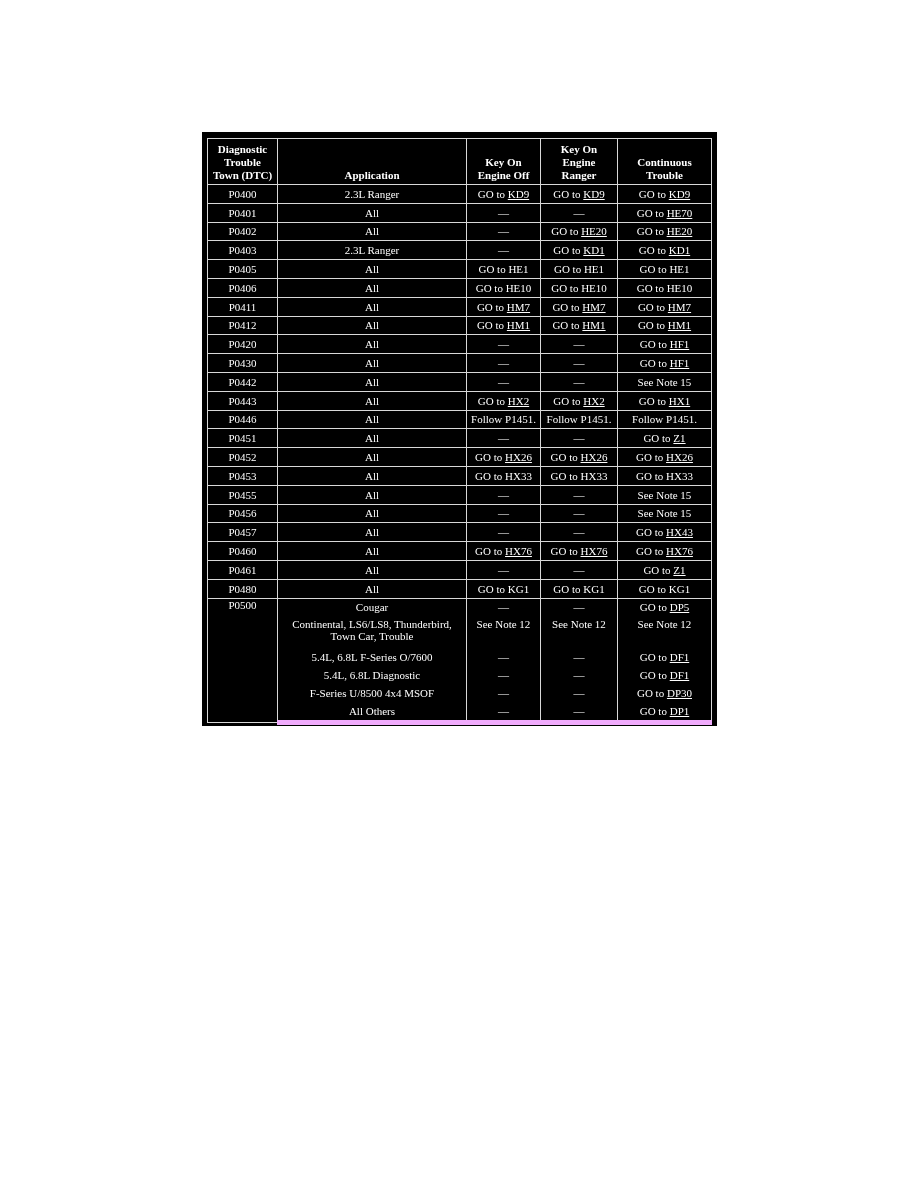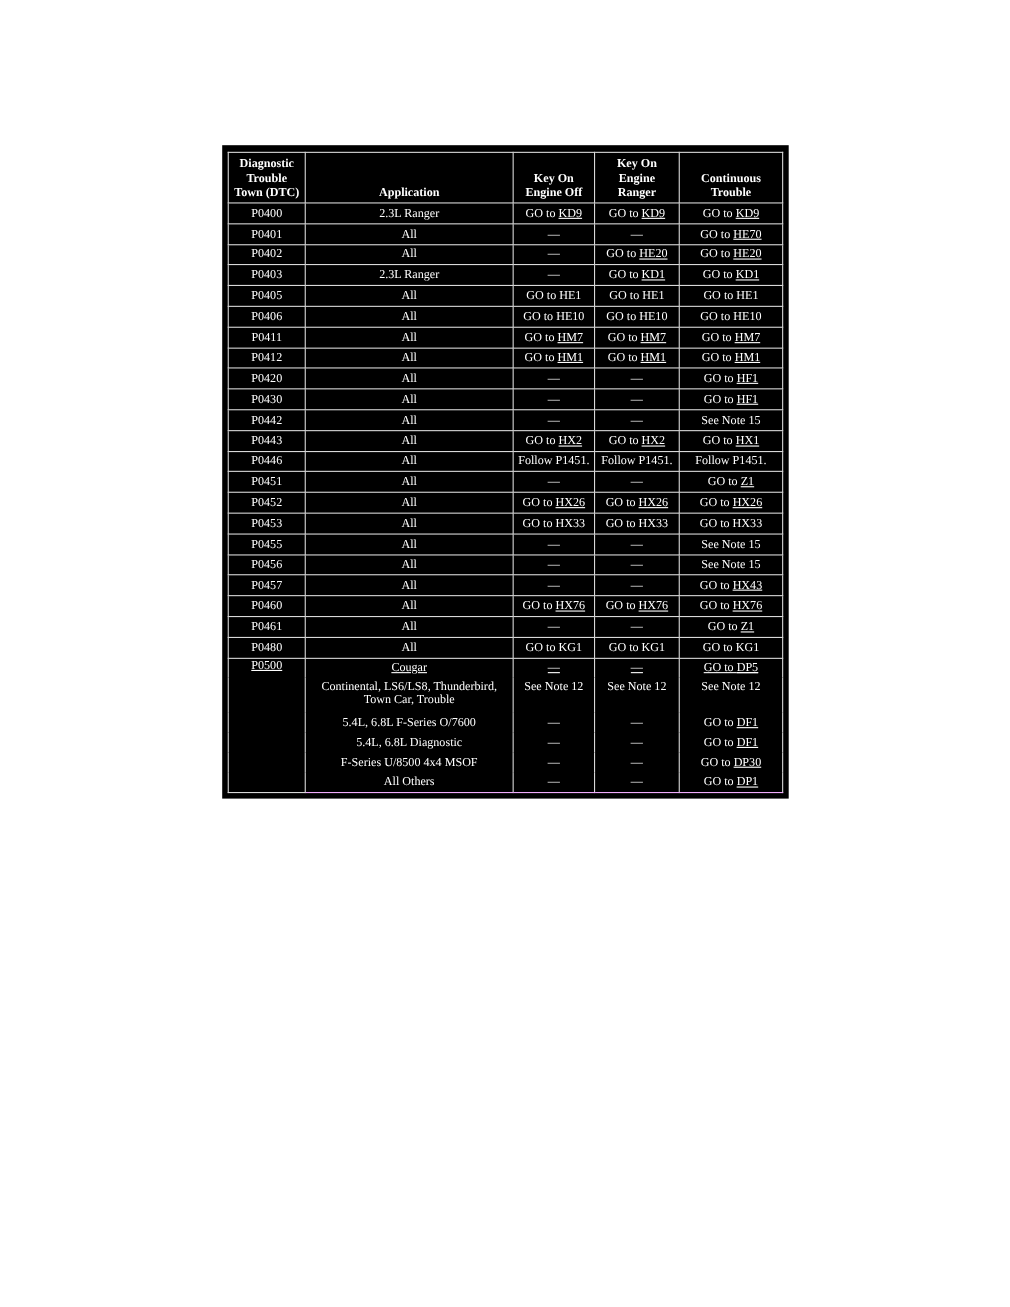--- a/index.html
+++ b/index.html
@@ -57,22 +57,22 @@
     col.c-koeo { width: 74px; }
     col.c-koer { width: 77px; }
     col.c-cm { width: 94px; }
     .go-link {
       text-decoration: underline;
       color: #ffffff;
       cursor: pointer;
     }
     
     tr.grp td { border-top: none; border-bottom: none; height: 17.8px; }
-    tr.grp.first td { border-top: 1px solid #d8d8d8; text-decoration: underline; }
-    tr.grp.last td { border-bottom: 1px solid #f0abfc; }
+    tr.grp.first td { border-top: 1px solid #d8d8d8; }
+    tr.grp.last td { border-bottom: 5px solid #f0abfc; }
     tr.grp td.tall { height: 30px; line-height: 12px; vertical-align: top; padding-top: 2px; }
     td.code-cell-group { vertical-align: top !important; padding-top: 3px; border-bottom: 1px solid #d8d8d8 !important; }
     .wrap { white-space: normal; margin-top: 40px; }
   </style>
 </head>
 <body>
 
 <div class="panel">
   <table class="dtc">
     <colgroup>

